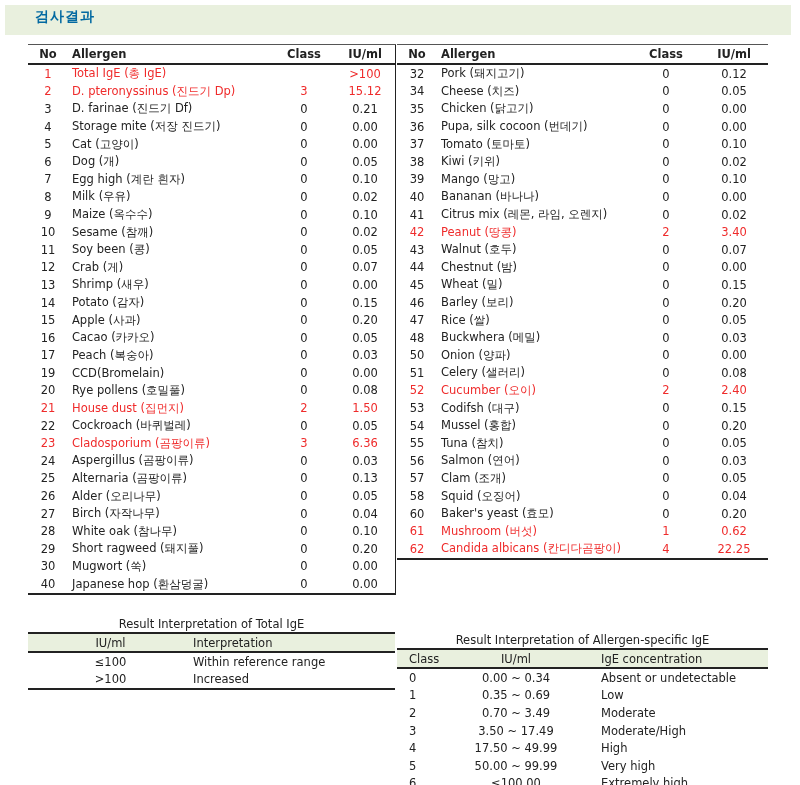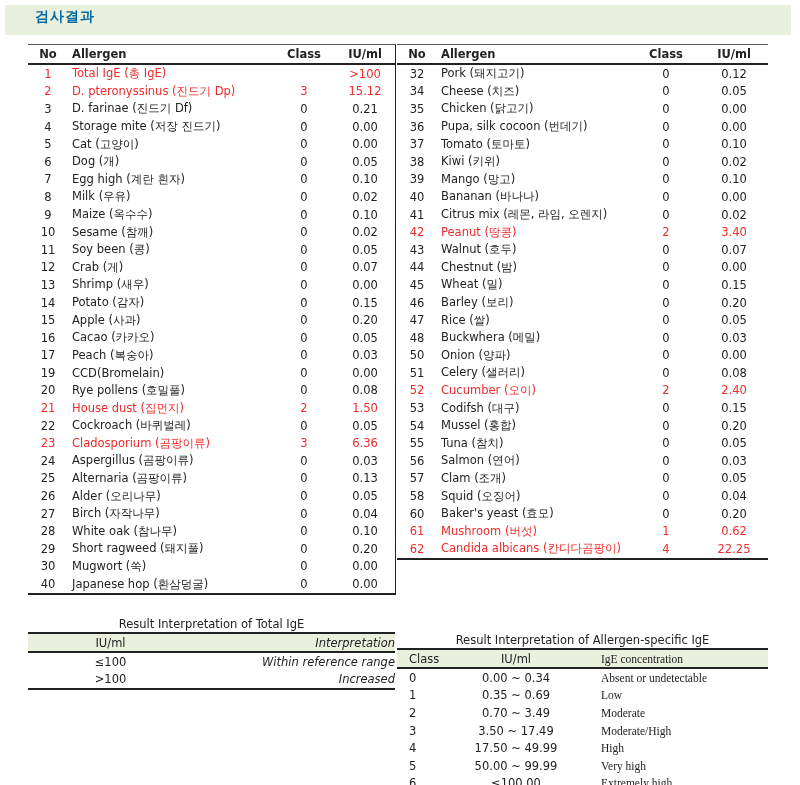--- a/index.html
+++ b/index.html
@@ -27,24 +27,24 @@
     .pos td { color:#ef2b2b; }
     .interp { position:absolute; top:616px; }
     .interp.left { left:28px; width:367px; }
     .interp.right { left:397px; width:371px;margin-top:16px; }
     .interp caption { font-size:11.5px; height:16px; line-height:16px; }
     .interp thead tr { background:#e9f0de; border-top:2px solid #222; border-bottom:2px solid #222; }
     .interp th { font-weight:normal; height:17px; padding:0; }
     .interp td { height:17.6px; padding:0; }
     .interp tbody tr:last-child { border-bottom:2px solid #222; }
     .ti-iu { width:165px; text-align:center; }
-    .ti-int { text-align:right;font-style:italic; }
+    .ti-int { text-align:left; }
     .ai-cls { width:36px; text-align:left; padding-left:12px !important; }
     .ai-iu { width:142px; text-align:center; }
-    .ai-conc { text-align:left; padding-left:14px !important;font-family:Liberation Serif, serif; }
+    .ai-conc { text-align:left; padding-left:14px !important; }
   </style>
 </head>
 <body>
 
 <div class="title-band">
   <div class="title">검사결과</div>
 </div>
 
 <table class="main left">
   <thead>

